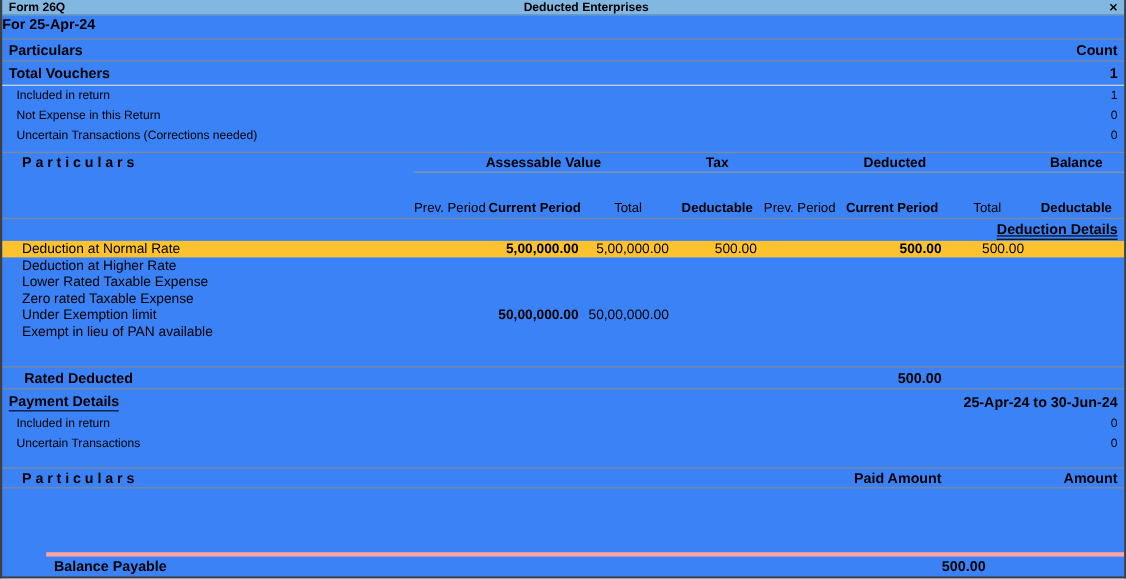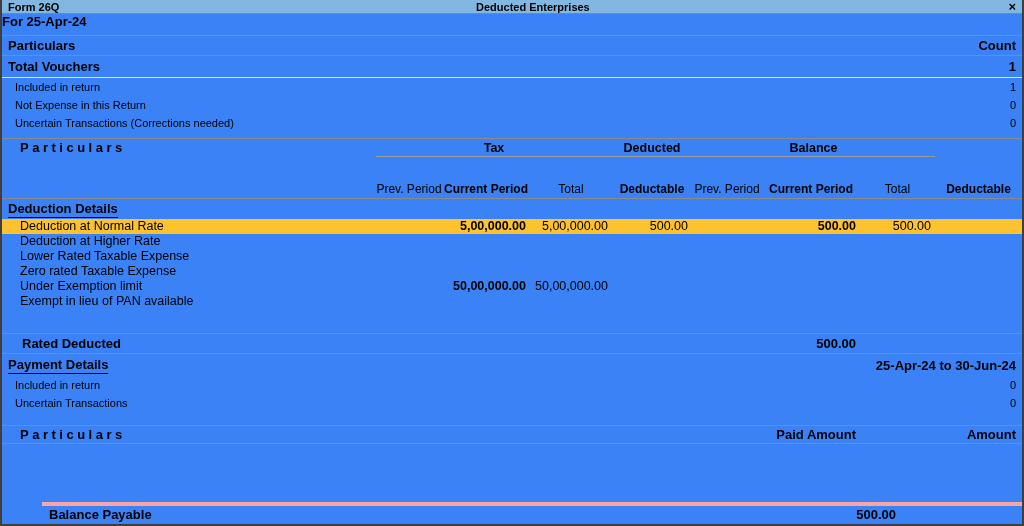--- a/index.html
+++ b/index.html
@@ -27,21 +27,21 @@
   .pre-table-gap { height:6px; }
   
   .grid9 { display:grid; grid-template-columns:374px 66px 88px 82px 80px 70px 98px 75px 87px; }
   .grid-h1 { display:grid; grid-template-columns:374px 236px 80px 243px 87px; border-top:1px solid #8a8a8a; }
   .grid-h1 > div { height:18px; line-height:18px; font-size:12.5px; font-weight:bold; text-align:center; }
   .grid-h1 > div:first-child { text-align:left; padding-left:18px; letter-spacing:3.5px; font-size:13px; }
   .grid-h1 > div:not(:first-child) { border-bottom:1px solid #9a9a9a; }
   .h2 > div { height:17px; line-height:17px; font-size:12px; text-align:center; white-space:nowrap;margin-top:24px; }
   .h2 { border-bottom:1px solid #8a8a8a; }
   .h2 .b { font-weight:bold; }
-  .sec-title-row { height:20px; display:flex; align-items:center; justify-content:flex-start; padding:0 6px; }
+  .sec-title-row { height:20px; display:flex; align-items:center; justify-content:flex-end; padding:0 6px;text-decoration:underline; }
   .sec-title { font-size:13px; font-weight:bold; border-bottom:1px solid #000; padding-bottom:1px; }
   .d-row > div { height:15px; line-height:15px; font-size:12.5px; text-align:right; padding-right:4px; white-space:nowrap; overflow:hidden; }
   .d-row > div:first-child { text-align:left; padding-left:18px; padding-right:0; }
   .d-row .cb { font-weight:bold; }
   .d-row.hl { background:var(--highlight-bg,#fcc32f); }
   .spacer1 { height:24px; }
   .tot-row { border-top:1px solid #8a8a8a; border-bottom:1px solid #8a8a8a; }
   .tot-row > div { height:19px; line-height:19px; font-size:13px; font-weight:bold; text-align:right; padding-right:4px; }
   .tot-row > div:first-child { text-align:left; padding-left:20px; padding-right:0; }
   
@@ -93,20 +93,21 @@
   </div>
   <div class="row sum-row">
     <span>Uncertain Transactions (Corrections needed)</span>
     <span>0</span>
   </div>
 
   <div class="pre-table-gap"></div>
 
   <div class="grid-h1">
     <div>Particulars</div>
+    <div>Assessable Value</div>
     <div>Tax</div>
     <div>Deducted</div>
     <div>Balance</div>
   </div>
   <div class="grid9 h2">
     <div></div>
     <div>Prev. Period</div>
     <div class="b">Current Period</div>
     <div>Total</div>
     <div class="b">Deductable</div>

